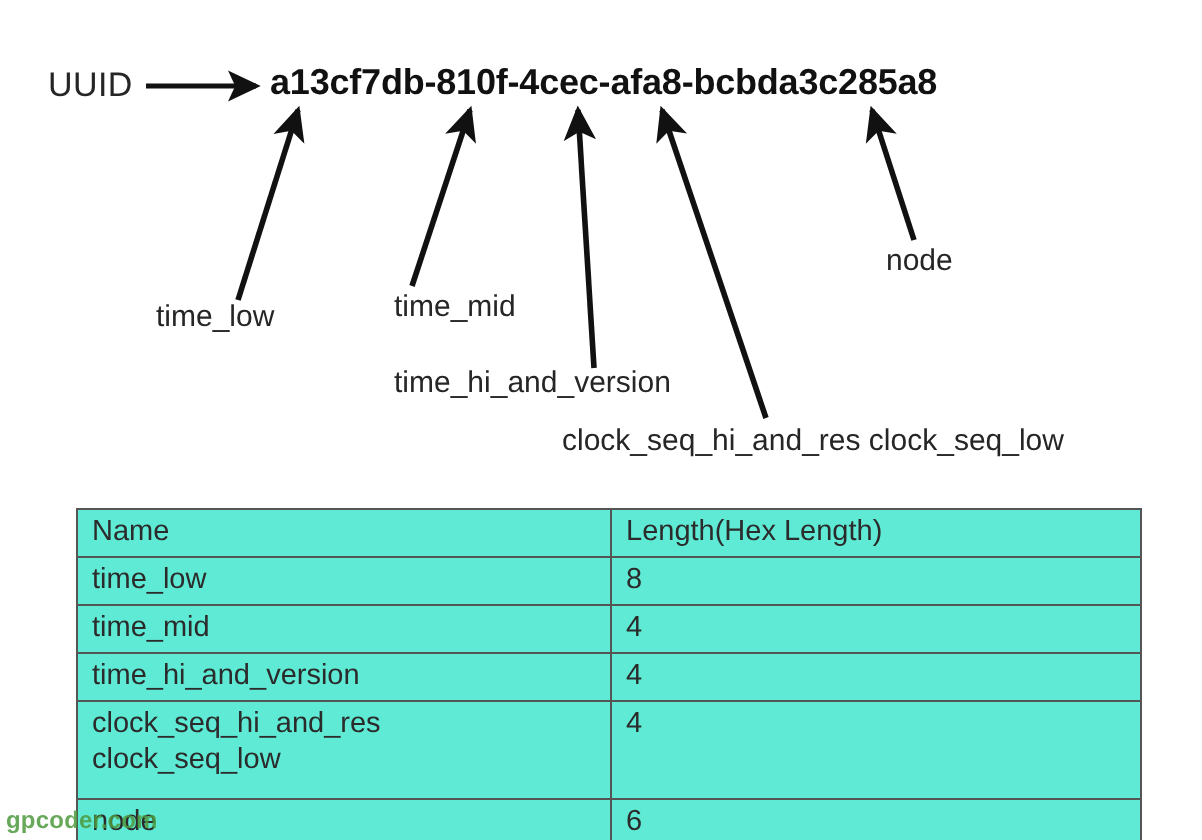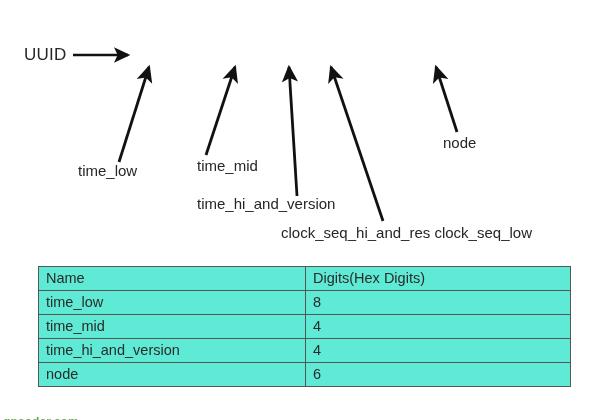--- a/index.html
+++ b/index.html
@@ -10,21 +10,21 @@
   body {
     width: 601px;
     height: 420px;
     position: relative;
     overflow: hidden;
     font-family: "Liberation Sans", sans-serif;
     color: #1a1a1a;
   }
   #canvas {
     position: absolute;
-    left: 0; top: 16px;
+    left: 0; top: 4px;
     width: 601px;
     height: 348px;
   }
   .lbl {
     position: absolute;
     white-space: nowrap;
     font-family: "Liberation Sans", sans-serif;
     color: #262626;
     line-height: 1;
   }
@@ -93,20 +93,21 @@
     font-weight: bold;
   }
 </style>
 </head>
 <body>
 
 <div id="canvas">
 
   <div class="lbl" id="uuid-label">UUID</div>
 
+  <div class="lbl" id="uuid-value">a13cf7db-810f-4cec-afa8-bcbda3c285a8</div>
 
   <div class="lbl" id="lbl-time-low">time_low</div>
 
   <div class="lbl" id="lbl-time-mid">time_mid</div>
 
   <div class="lbl" id="lbl-time-hi">time_hi_and_version</div>
 
   <div class="lbl" id="lbl-clock-both">clock_seq_hi_and_res clock_seq_low</div>
 
   <div class="lbl" id="lbl-node">node</div>
@@ -135,32 +136,37 @@
   </svg>
 
   <table id="spec-table">
     <colgroup>
       <col class="c-name">
       <col class="c-len">
     </colgroup>
     <tbody>
       <tr class="row-std">
         <td>Name</td>
-        <td>Digits(Hex Digits)</td>
+        <td>Length(Hex Length)</td>
       </tr>
       <tr class="row-std">
         <td>time_low</td>
         <td>8</td>
       </tr>
       <tr class="row-std">
         <td>time_mid</td>
         <td>4</td>
       </tr>
       <tr class="row-std">
         <td>time_hi_and_version</td>
+        <td>4</td>
+      </tr>
+      <tr class="row-tall">
+        <td class="cell-multi">clock_seq_hi_and_res
+clock_seq_low</td>
         <td>4</td>
       </tr>
       <tr class="row-std">
         <td>node</td>
         <td>6</td>
       </tr>
     </tbody>
   </table>
 
   <div id="watermark">gpcoder.com</div>

